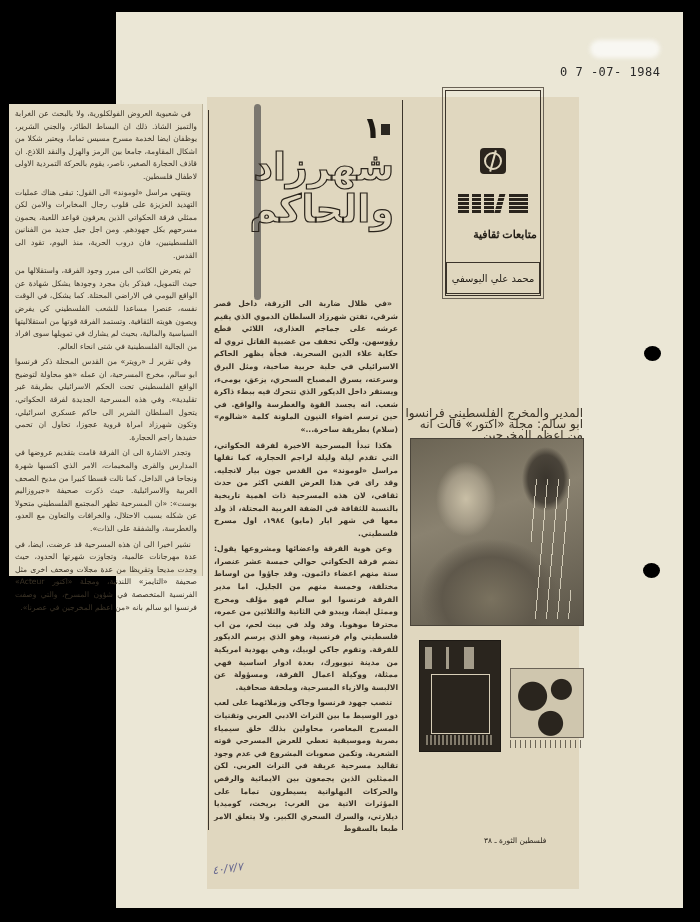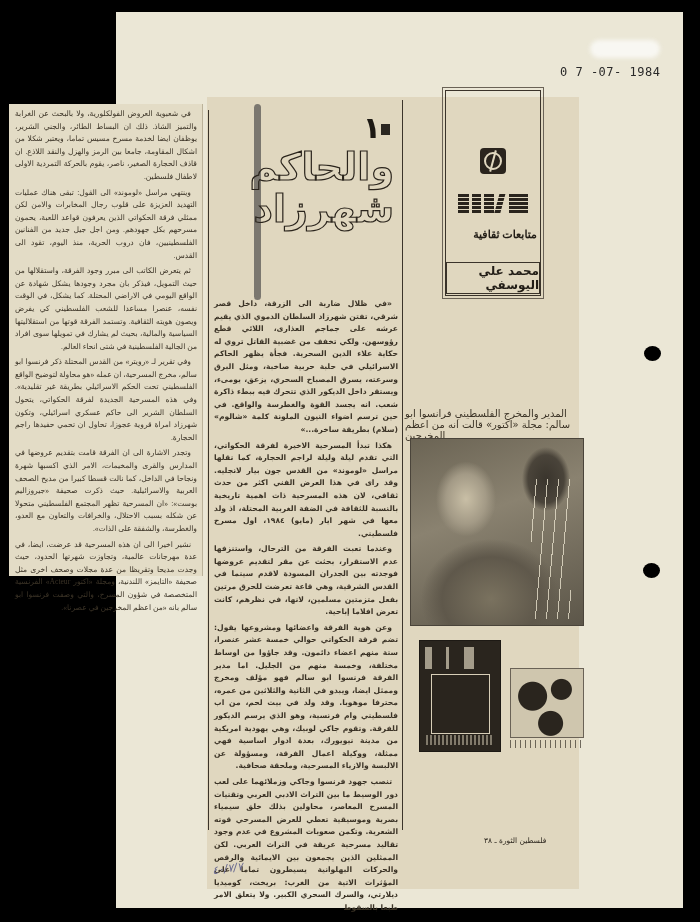--- a/index.html
+++ b/index.html
@@ -60,25 +60,25 @@
     .logo-bars { position:absolute; left:458px; top:193px; width:70px; height:20px; display:flex; gap:3px; }
     .logo-bars span { background: repeating-linear-gradient(0deg, #2a241d 0 3px, #e0d7bf 3px 4px); display:block; }
     .section-name {
       position:absolute; left: 447px; top: 228px; width: 90px; text-align:right; direction: rtl;
       font-size: 11px; font-weight: bold; color: #221d16; font-family: Liberation Serif, serif;
     }
     .author-box {
       position:absolute; left: 446px; top: 262px; width: 92px; height: 30px; border: 1.5px solid #3a332a;
       display:flex; align-items:center; justify-content:center;
     }
-    .author-name { font-size: 12px; font-weight: bold; direction: rtl; color:#221d16; }
+    .author-name { font-size: 10px; font-weight: normal; direction: rtl; color:#221d16; }
 
     .caption {
-      position:absolute; left: 405px; top: 408px; width: 178px; direction: rtl; text-align: left;
-      font-size: 10px; line-height: 11px; color: #3b3326;
+      position:absolute; left: 405px; top: 408px; width: 178px; direction: rtl; text-align: right;
+      font-size: 12px; line-height: 11px; color: #3b3326;
     }
     .photo {
       position: absolute; left: 410px; top: 438px; width: 172px; height: 186px;
       background:
         radial-gradient(ellipse 40px 50px at 55px 60px, #c9bfa6 0%, #a39a86 50%, transparent 75%),
         radial-gradient(ellipse 30px 40px at 135px 40px, #3a352d 0%, #4a443a 60%, transparent 80%),
         radial-gradient(ellipse 70px 60px at 80px 160px, #7a725f 0%, #5f584b 70%, transparent 100%),
         linear-gradient(160deg, #6b6454 0%, #8a8270 40%, #5c5649 100%);
       border: 1px solid #4a443a;
     }
@@ -119,40 +119,40 @@
 </head>
 <body>
 
 <div class="backing"></div>
 <div class="white-patch"></div>
 <div class="date-stamp">0 7 -07- 1984</div>
 <div class="punch" style="left:644px; top:346px;"></div>
 <div class="punch" style="left:643px; top:563px;"></div>
 
 <div class="clip-left">
-  <div class="col-text" style="left:6px; top:4px; width:182px;font-family:Liberation Serif, serif;">
+  <div class="col-text" style="left:6px; top:4px; width:182px;">
     <p>في شعبوية العروض الفولكلورية، ولا بالبحث عن الغرابة والتميز الشاذ. ذلك ان البساط الطائر، والجني الشرير، يوظفان ايضا لخدمة مسرح مسيس تماما، ويعتبر شكلا من اشكال المقاومة، جامعا بين الرمز والهزل والنقد اللاذع. ان قاذف الحجارة الصغير، ناصر، يقوم بالحركة التمردية الاولى لاطفال فلسطين.</p>
     <p>وينتهي مراسل «لوموند» الى القول: تبقى هناك عمليات التهديد العزيزة على قلوب رجال المخابرات والامن لكن ممثلي فرقة الحكواتي الذين يعرفون قواعد اللعبة، يحمون مسرحهم بكل جهودهم. ومن اجل جيل جديد من الفنانين الفلسطينيين، فان دروب الحرية، منذ اليوم، تقود الى القدس.</p>
     <p>ثم يتعرض الكاتب الى مبرر وجود الفرقة، واستقلالها من حيث التمويل، فيذكر بان مجرد وجودها يشكل شهادة عن الواقع اليومي في الاراضي المحتلة. كما يشكل، في الوقت نفسه، عنصرا مساعدا للشعب الفلسطيني كي يفرض ويصون هويته الثقافية. وتستمد الفرقة قوتها من استقلاليتها السياسية والمالية، بحيث لم يشارك في تمويلها سوى افراد من الجالية الفلسطينية في شتى انحاء العالم.</p>
     <p>وفي تقرير لـ «رويتر» من القدس المحتلة ذكر فرنسوا ابو سالم، مخرج المسرحية، ان عمله «هو محاولة لتوضيح الواقع الفلسطيني تحت الحكم الاسرائيلي بطريقة غير تقليدية». وفي هذه المسرحية الجديدة لفرقة الحكواتي، يتحول السلطان الشرير الى حاكم عسكري اسرائيلي، وتكون شهرزاد امراة قروية عجوزا، تحاول ان تحمي حفيدها راجم الحجارة.</p>
     <p>وتجدر الاشارة الى ان الفرقة قامت بتقديم عروضها في المدارس والقرى والمخيمات، الامر الذي اكسبها شهرة ونجاحا في الداخل، كما نالت قسطا كبيرا من مديح الصحف العربية والاسرائيلية. حيث ذكرت صحيفة «جيروزاليم بوست»: «ان المسرحية تظهر المجتمع الفلسطيني متحولا عن شكله بسبب الاحتلال، والخرافات والتعاون مع العدو، والغطرسة، والشفقة على الذات».</p>
     <p>نشير اخيرا الى ان هذه المسرحية قد عرضت، ايضا، في عدة مهرجانات عالمية، وتجاوزت شهرتها الحدود، حيث وجدت مديحا وتقريظا من عدة مجلات وصحف اخرى مثل صحيفة «التايمز» اللندنية، ومجلة «اكتور Acteur» الفرنسية المتخصصة في شؤون المسرح، والتي وصفت فرنسوا ابو سالم بانه «من اعظم المخرجين في عصرنا».</p>
   </div>
 </div>
 
 <div class="clip-main"></div>
 
 <div class="rule-v" style="left:208px; top:110px; height:720px;"></div>
 <div class="rule-v" style="left:402px; top:100px; height:730px;"></div>
 
 <div class="title-bar"></div>
 <div class="title-wrap">
   <div class="title-num"><span class="sq"></span><span>١</span></div>
+  <div class="title-line">شهرزاد</div>
   <div class="title-line">والحاكم</div>
-  <div class="title-line">شهرزاد</div>
 </div>
 
 <div class="section-box"></div>
 <div class="logo-mark">
     <div class="ring"></div>
   </div>
 <div class="logo-bars">
   <span style="width:12px;"></span>
     <span style="width:10px;"></span>
     <span style="width:10px;"></span>
@@ -160,21 +160,20 @@
     <span style="width:20px; margin-left:4px;"></span>
 </div>
 <div class="section-name">متابعات ثقافية</div>
 <div class="author-box">
   <span class="author-name">محمد علي اليوسفي</span>
 </div>
 
 <div class="col-text" style="left:214px; top:298px; width:184px;font-weight:bold;">
   <p>«في ظلال ضاربة الى الزرقة، داخل قصر شرقي، تفتن شهرزاد السلطان الدموي الذي يقيم عرشه على جماجم العذارى، اللائي قطع رؤوسهن. ولكي تخفف من غضبية القاتل تروي له حكاية علاء الدين السحرية. فجأة يظهر الحاكم الاسرائيلي في حلبة حربية صاخبة، ومثل البرق وسرعته، يسرق المصباح السحري، يزعق، يومىء، ويستقر داخل الديكور الذي تتحرك فيه ببطء ذاكرة شعب. انه يجسد القوة والغطرسة والواقع. في حين ترسم اضواء النيون الملونة كلمة «شالوم» (سلام) بطريقة ساخرة...»</p>
   <p>هكذا تبدأ المسرحية الاخيرة لفرقة الحكواتي، التي تقدم ليلة وليلة لراجم الحجارة، كما نقلها مراسل «لوموند» من القدس جون بيار لانجليه. وقد راى في هذا العرض الفني اكثر من حدث ثقافي، لان هذه المسرحية ذات اهمية تاريخية بالنسبة للثقافة في الضفة الغربية المحتلة، اذ ولد معها في شهر ايار (مايو) ١٩٨٤، اول مسرح فلسطيني.</p>
-  <p>وعندما تعبت الفرقة من الترحال، واستنزفها عدم الاستقرار، بحثت عن مقر لتقديم عروضها فوجدته بين الجدران المسودة لاقدم سينما في القدس الشرقية، وهي قاعة تعرضت للحرق مرتين بفعل متزمتين مسلمين، لانها، في نظرهم، كانت تعرض افلاما إباحية.</p>
   <p>وعن هوية الفرقة واعضائها ومشروعها يقول: تضم فرقة الحكواتي حوالي خمسة عشر عنصرا، ستة منهم اعضاء دائمون. وقد جاؤوا من اوساط مختلفة، وخمسة منهم من الجليل. اما مدير الفرقة فرنسوا ابو سالم فهو مؤلف ومخرج وممثل ايضا، ويبدو في الثانية والثلاثين من عمره، محترفا موهوبا. وقد ولد في بيت لحم، من اب فلسطيني وام فرنسية، وهو الذي يرسم الديكور للفرقة. وتقوم جاكي لوبيك، وهي يهودية امريكية من مدينة نيويورك، بعدة ادوار اساسية فهي ممثلة، ووكيلة اعمال الفرقة، ومسؤولة عن الالبسة والازياء المسرحية، وملحقة صحافية.</p>
   <p>تنصب جهود فرنسوا وجاكي وزملائهما على لعب دور الوسيط ما بين التراث الادبي العربي وتقنيات المسرح المعاصر، محاولين بذلك خلق سيمياء بصرية وموسيقية تعطي للعرض المسرحي قوته الشعرية. وتكمن صعوبات المشروع في عدم وجود تقاليد مسرحية عريقة في التراث العربي. لكن الممثلين الذين يجمعون بين الايمائية والرقص والحركات البهلوانية يسيطرون تماما على المؤثرات الاتية من الغرب: بريخت، كوميديا ديلارتي، والسرك السحري الكبير. ولا يتعلق الامر طبعا بالسقوط</p>
 </div>
 
 <div class="caption">المدير والمخرج الفلسطيني فرانسوا ابو سالم: مجلة «اكتور» قالت انه من اعظم المخرجين</div>
 <div class="photo">
     <div class="cords"></div>
   </div>
 
 <div class="thumb-left">

